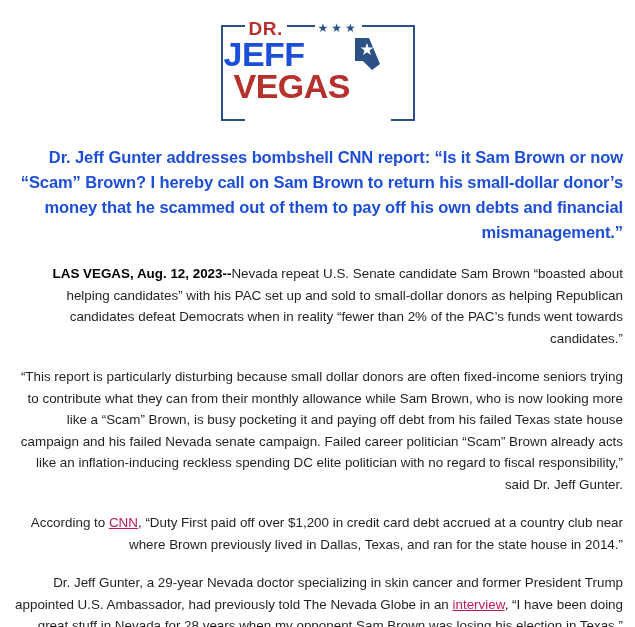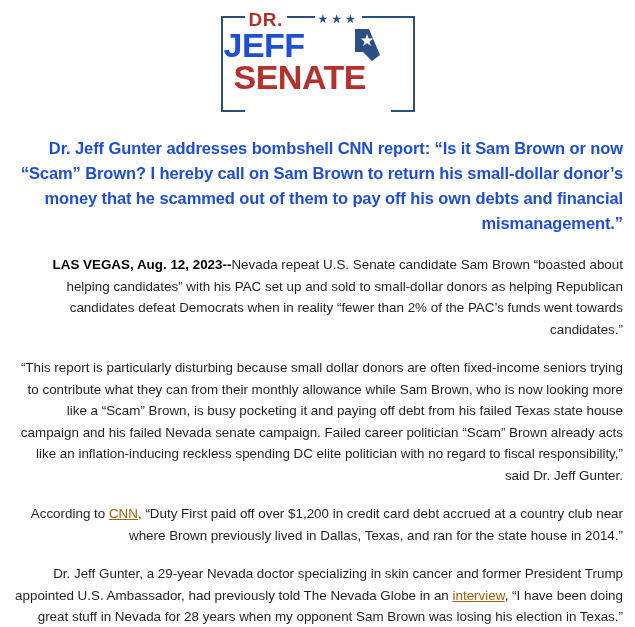--- a/index.html
+++ b/index.html
@@ -20,21 +20,21 @@
     height: 627px;
     position: relative;
     box-sizing: border-box;
   }
 
   
   .logo-wrap {
     width: 100%;
     display: flex;
     justify-content: center;
-    padding-top: 16px;
+    padding-top: 25px;
   }
   .logo {
     position: relative;
     width: 194px;
     height: 96px;
     box-sizing: border-box;
   }
   
   .frame-left, .frame-right {
     position: absolute;
@@ -144,21 +144,21 @@
     line-height: 21.5px;
     color: #231f20;
     text-align: right;
   }
   p.para:last-child { margin-bottom: 0; }
   .dateline {
     font-weight: bold;
     color: #000000;
   }
   a.link {
-    color: #a16207;
+    color: #be185d;
   }
 </style>
 </head>
 <body>
 
 <div class="page">
 
   <div class="logo-wrap">
     <div class="logo">
 
@@ -176,21 +176,21 @@
       <div class="logo-stars">★★★</div>
       <div class="logo-jeff">JEFF</div>
 
       <div class="logo-nv">
         <svg viewBox="0 0 32 34" width="32" height="34" aria-hidden="true">
           <path d="M4 1 H18 L29 27 L21 33 L12 24 L4 24 Z" fill="#2a5085"></path>
           <path d="M16 6 l1.6 4.6 H22.4 l-3.9 2.9 1.5 4.6 -4 -2.9 -4 2.9 1.5 -4.6 -3.9 -2.9 H14.4 Z" fill="#ffffff"></path>
         </svg>
       </div>
 
-      <div class="logo-gunter">SENATE</div>
+      <div class="logo-gunter">VEGAS</div>
     </div>
   </div>
 
   <h1 class="headline">Dr. Jeff Gunter addresses bombshell CNN report: “Is it Sam Brown or now “Scam” Brown? I hereby call on Sam Brown to return his small-dollar donor’s money that he scammed out of them to pay off his own debts and financial mismanagement.”</h1>
 
   <div class="body-area">
 
     <p class="para">
       <span class="dateline">LAS VEGAS, Aug. 12, 2023--</span><span>Nevada repeat U.S. Senate candidate Sam Brown “boasted about helping candidates” with his PAC set up and sold to small-dollar donors as helping Republican candidates defeat Democrats when in reality “fewer than 2% of the PAC’s funds went towards candidates.”</span>
     </p>

